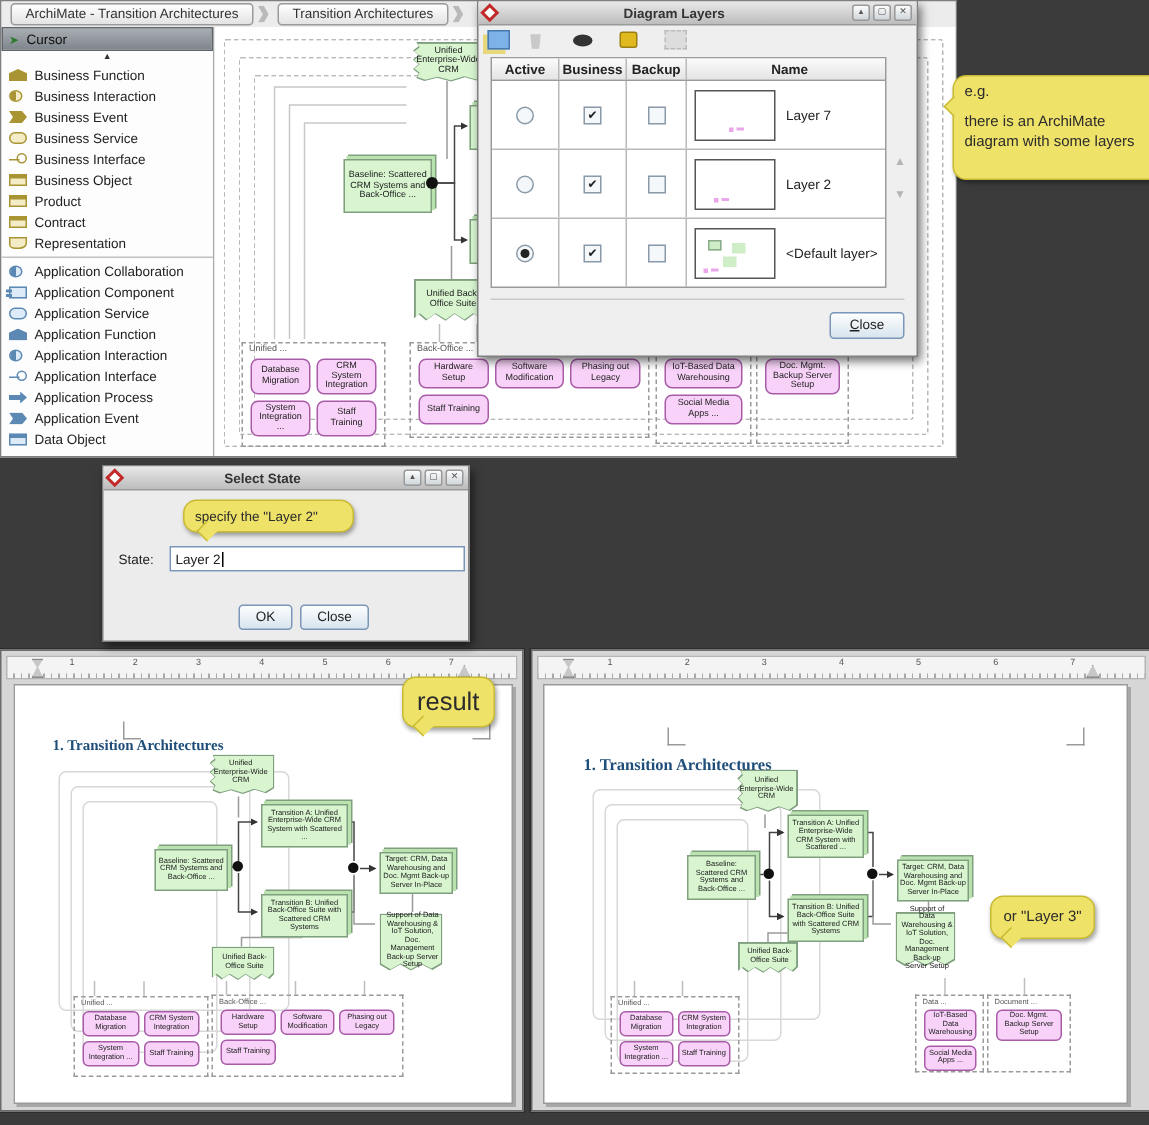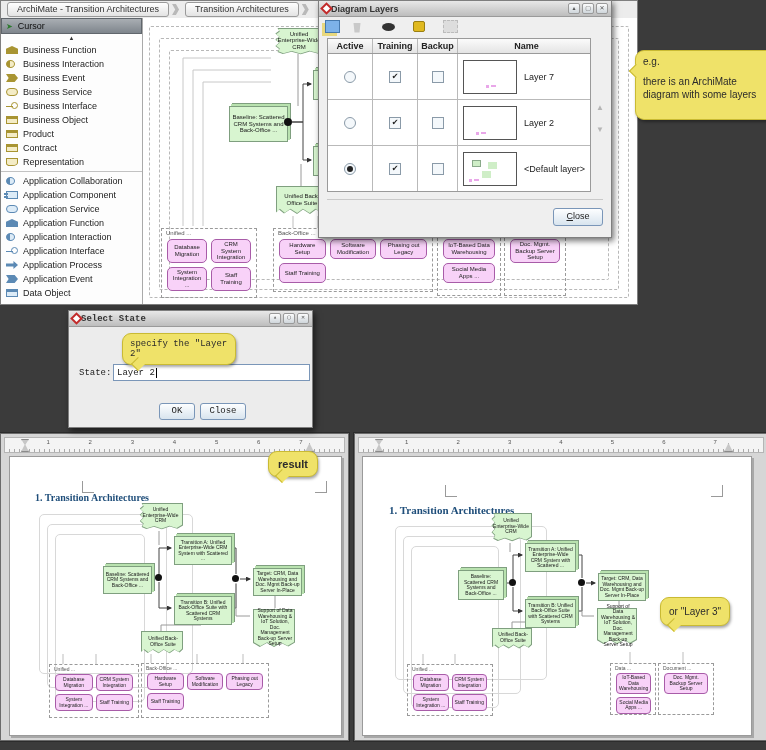--- a/index.html
+++ b/index.html
@@ -2,21 +2,21 @@
 <html><head>
 <meta charset="utf-8">
 <style>
   html,body{margin:0;padding:0;}
   .stage{position:relative;width:766px;height:750px;background:#3b3b3b;overflow:hidden;
          font-family:"Liberation Sans","DejaVu Sans",sans-serif;color:#222;}
   
   .win{position:absolute;background:#efefef;border:1px solid #7f7f7f;box-shadow:2px 3px 6px rgba(0,0,0,.55);}
   .titlebar{height:15px;background:linear-gradient(#e8e8e8,#bdbdbd);border-bottom:1px solid #9a9a9a;
             display:flex;align-items:center;font-size:9px;font-weight:bold;color:#333;}
-  .titlebar .ttl{flex:1;text-align:left;}
+  .titlebar .ttl{flex:1;text-align:center;}
   .vp-icon{width:9px;height:9px;margin-left:3px;background:#c22a2a;transform:rotate(45deg);position:relative;flex:0 0 9px;}
   .vp-icon::after{content:'';position:absolute;inset:2px;background:#fff;}
   .winbtns{display:flex;gap:2px;margin-right:3px;}
   .wb{width:10px;height:9px;border:1px solid #9a9a9a;border-radius:2px;background:linear-gradient(#fcfcfc,#cfd6db);
       font-size:6px;line-height:8px;text-align:center;color:#555;}
   .wb-min::before{content:'▴';} .wb-max::before{content:'▢';} .wb-close::before{content:'✕';}
   .btn{display:block;text-align:center;background:linear-gradient(#fdfeff,#d8e4ee);border:1px solid #7a96b8;
        border-radius:3px;font-size:9px;line-height:15px;color:#222;}
   .btn-u::first-letter{text-decoration:underline;}
   
@@ -296,21 +296,21 @@
       <span style="width:13px;height:11px;background:#7db2e8;border:1px solid #4679ad;box-shadow:-3px 3px 0 #e8d87d;"></span>
       <span style="width:10px;height:12px;background:#c9c9c9;clip-path:polygon(15% 20%,85% 20%,75% 100%,25% 100%);"></span>
       <span style="width:13px;height:8px;background:#333;border-radius:50%;margin-left:8px;"></span>
       <span style="width:10px;height:9px;background:#e0b91f;border:1px solid #9a7f12;border-radius:2px;position:relative;margin-left:6px;"></span>
       <span style="width:13px;height:11px;border:1px dashed #bbb;background:#ddd;margin-left:6px;"></span>
     </div>
 
     <div class="ltable">
       <div class="lhead">
         <span class="lc c1">Active</span>
-        <span class="lc c2">Training</span>
+        <span class="lc c2">Business</span>
         <span class="lc c3">Backup</span>
         <span class="lc c4" style="justify-content:center;">Name</span>
       </div>
       <div class="lrow">
         <span class="lc c1">
             <span class="radio"></span>
           </span>
         <span class="lc c2">
             <span class="cbx on"></span>
           </span>
@@ -367,21 +367,21 @@
     <div style="position:absolute;left:8px;right:8px;top:198px;border-top:1px solid #c9c9c9;"></div>
     <div class="btn btn-u" style="position:absolute;left:234px;top:207px;width:48px;height:16px;">Close</div>
   </div>
 
   <div class="note" style="left:635px;top:50px;width:128px;height:58px;font-size:10px;">
     <span class="tail tail-left"></span>
     <div>e.g.</div>
     <div style="margin-top:9px;line-height:1.25;">there is an ArchiMate diagram with some layers</div>
   </div>
 
-  <div class="win" style="left:68px;top:310px;width:243px;height:116px;z-index:30;background:#ececec;font-family:Liberation Mono, monospace;">
+  <div class="win" style="left:68px;top:310px;width:243px;height:116px;z-index:30;background:#ececec;">
     <div class="titlebar">
       <span class="vp-icon"></span>
       <span class="ttl">Select State</span>
       <span class="winbtns">
           <span class="wb wb-min"></span>
           <span class="wb wb-max"></span>
           <span class="wb wb-close"></span>
         </span>
     </div>
     <div class="note" style="left:53px;top:22px;width:98px;font-size:9px;">
@@ -585,21 +585,21 @@
         </div>
     </div>
     <div class="grp sm" style="left:303px;top:229px;width:54px;height:50px;--cols:1;">
       <span class="glabel">Document ...</span>
       <div class="boxes">
           <div class="pbox">Doc. Mgmt. Backup Server Setup</div>
         </div>
     </div>
   </div>
 
-  <div class="note" style="left:268px;top:451px;font-size:11px;padding:6px 9px;font-weight:bold;">
+  <div class="note" style="left:268px;top:451px;font-size:17px;padding:6px 9px;">
     <span class="tail tail-down" style="left:8px;"></span>
     <span>result</span>
   </div>
   <div class="note" style="left:660px;top:597px;font-size:10px;padding:8px 8px;white-space:nowrap;">
     <span class="tail tail-down" style="left:8px;"></span>
     <span>or "Layer 3"</span>
   </div>
 
 </div>
 

